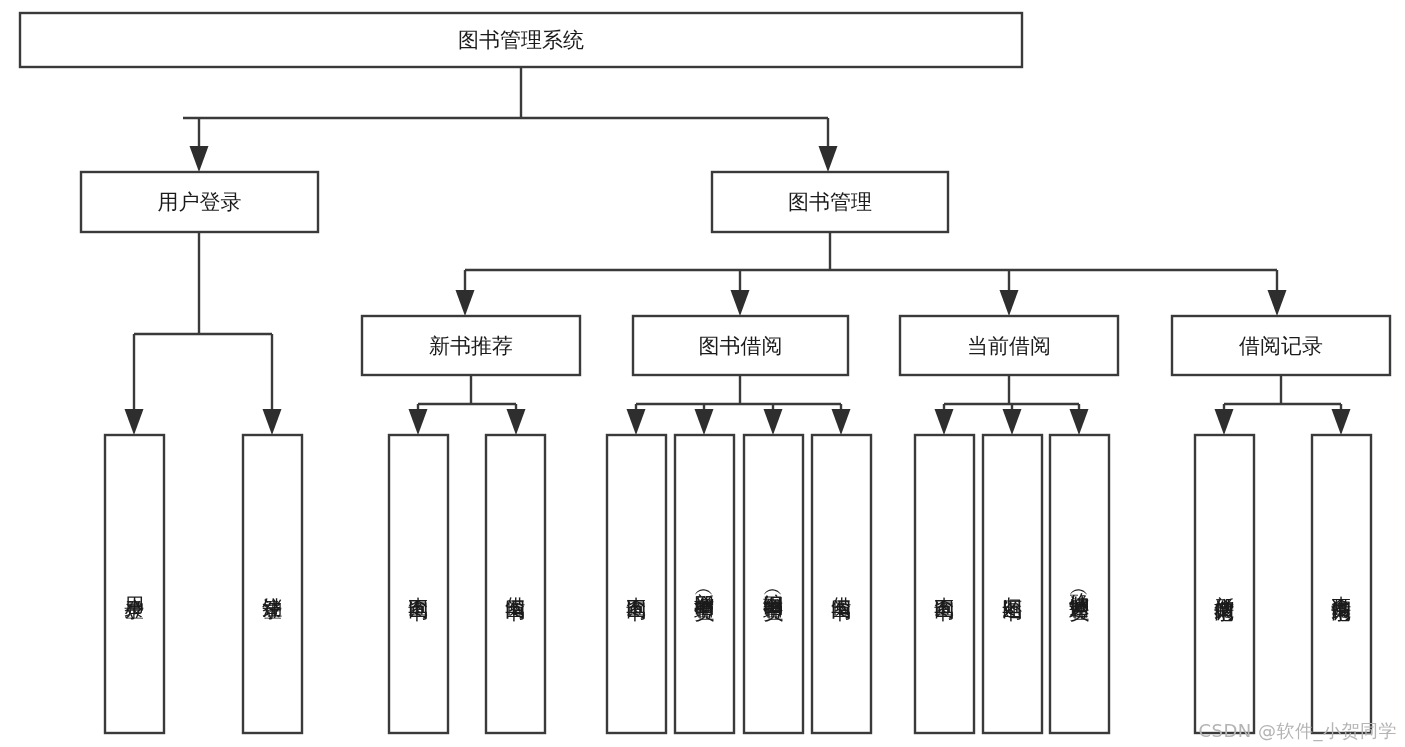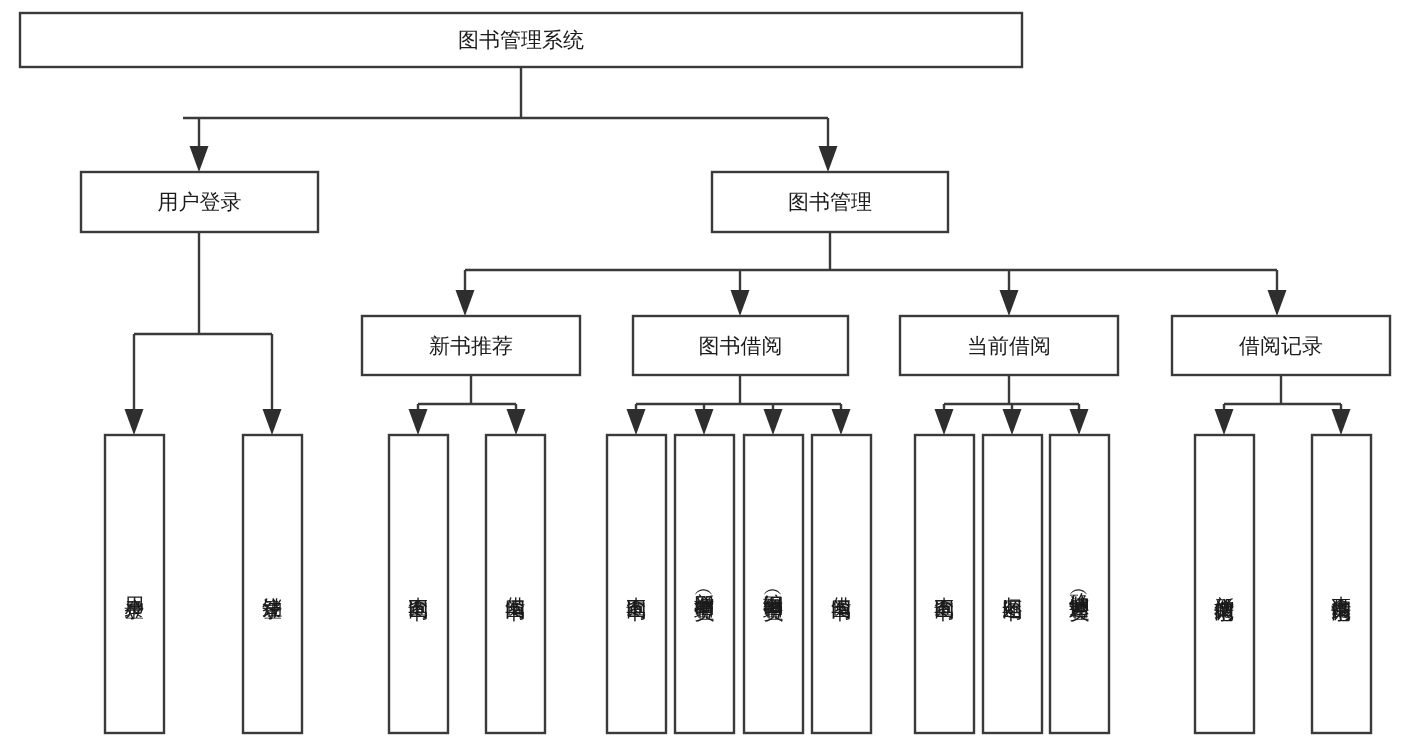--- a/index.html
+++ b/index.html
@@ -252,13 +252,14 @@
         <div class="node-label-v">确认归还（管理员）</div>
       </div>
       <div class="node-label-v-wrap" style="left: 1195px; top: 435px; width: 59px; height: 298px;">
         <div class="node-label-v">新增借阅记录</div>
       </div>
       <div class="node-label-v-wrap" style="left: 1312px; top: 435px; width: 59px; height: 298px;">
         <div class="node-label-v">查询借阅记录</div>
       </div>
     </div>
 
+  <div class="watermark">CSDN @软件_小贺同学</div>
 </div>
 
 </body></html>

